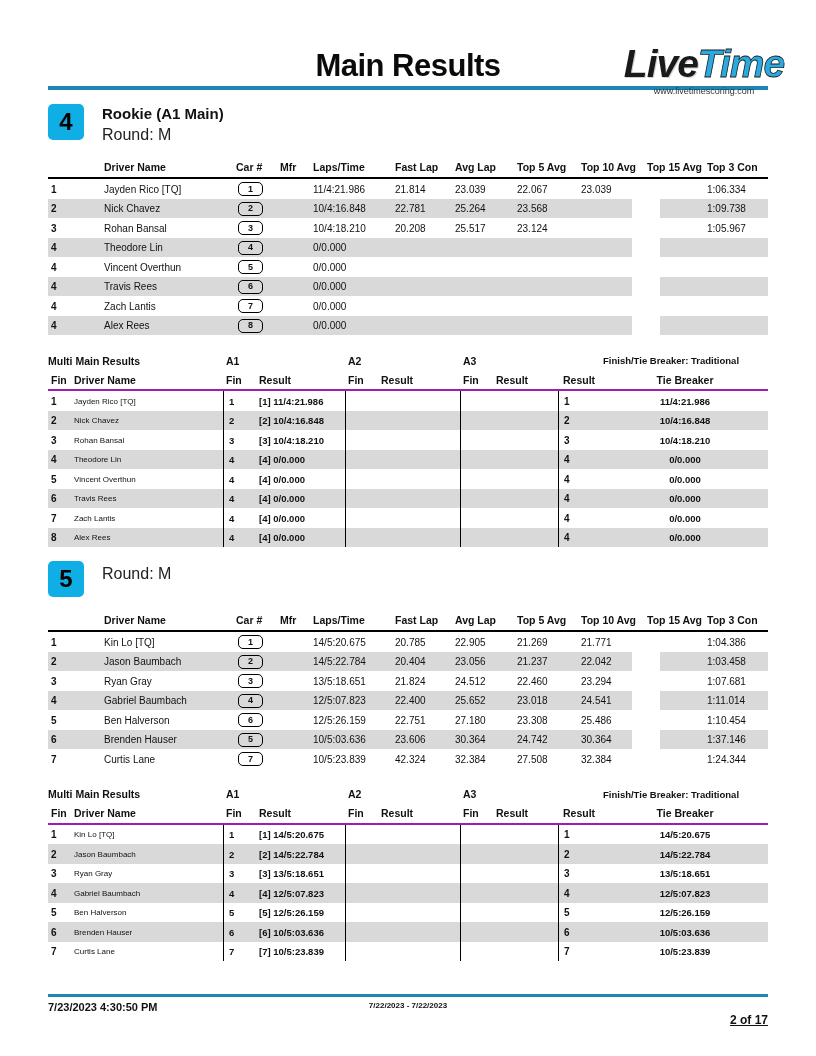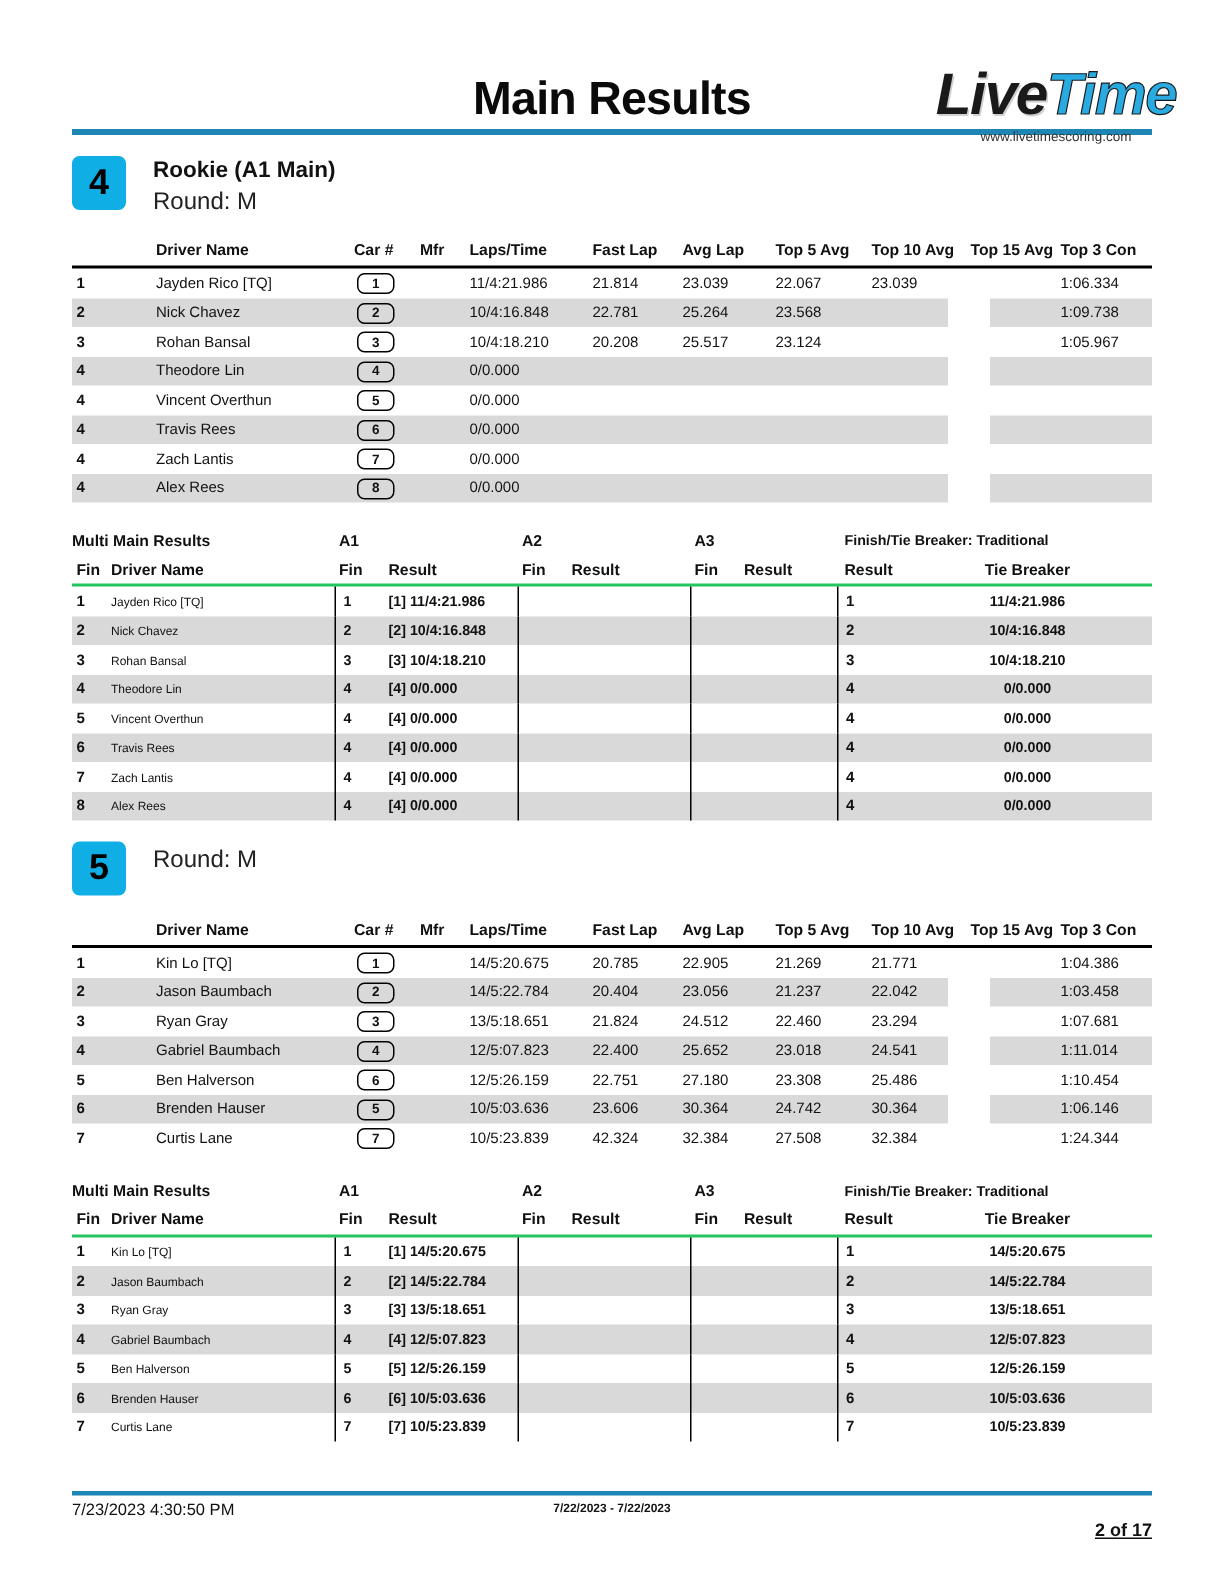--- a/index.html
+++ b/index.html
@@ -46,42 +46,42 @@
   }
   .carbox{
     width:23px;height:12px;margin-left:2px;border:1.5px solid #000;border-radius:5px;
     display:flex;align-items:center;justify-content:center;
     font-size:9px;font-weight:bold;line-height:1;
   }
   
   .mtable{margin:16px 48px 0;width:720px;}
   .mtable .row{grid-template-columns:22px 153px 29px 93px 29px 86px 29px 69px 82px 90px 38px;height:19.5px;text-align:center;}
   .mtable .mh1{height:19px;font-weight:bold;}
-  .mtable .mh2{height:19px;font-weight:bold;border-bottom:2px solid #22c55e;}
+  .mtable .mh2{height:19px;font-weight:bold;border-bottom:2px solid #a21caf;}
   .mtable .mh1 .c,.mtable .mh2 .c{font-size:10.5px;}
   .mtable .mh1 .c.small{font-size:9.5px;}
   .sp2{grid-column:span 2;}
-  .sp3{grid-column:span 3;}
+  .sp3{grid-column:span 3;margin-left:40px;}
   .mtable .row.stripe{background:#D9D9D9;}
   .c.mfin{font-weight:bold;font-size:10px;padding-left:3px;}
   .c.mdriver{font-size:8px;padding-left:4px;}
   .c.mafin{font-weight:bold;font-size:9.5px;padding-left:5px;}
   .c.mares{font-weight:bold;font-size:9.5px;padding-left:7px;}
   .c.mres{font-weight:bold;font-size:10px;padding-left:5px;}
   .c.mtie{font-weight:bold;font-size:9.5px;justify-content:center;}
   .dv{border-left:1px solid #000;}
   .c.pad3{padding-left:3px;}
   .c.pad4{padding-left:4px;}
   .c.pad7{padding-left:7px;}
   .c.ctr{justify-content:center;}
   
   .footer{position:absolute;left:48px;right:48px;top:994px;}
   .f-rule{height:3px;background:#1E86B5;}
   .f-row{position:relative;margin-top:4px;}
-  .f-date{position:absolute;left:0;top:0;font-weight:normal;font-size:11px;}
+  .f-date{position:absolute;left:0;top:0;font-weight:bold;font-size:11px;}
   .f-page{position:absolute;right:0;top:12px;font-weight:bold;font-size:12px;text-decoration:underline;}
   .f-center{text-align:center;font-weight:bold;font-size:10.5px;}
   .f-sub{text-align:center;font-weight:bold;font-size:8px;margin-top:3px;}
 </style>
 </head>
 <body>
 
 <div class="hdr">
   <h1 class="page-title">Main Results</h1>
   <div class="logo">
@@ -496,21 +496,21 @@
     <div class="c">
               <span class="carbox">5</span>
             </div>
     <div class="c pad4"></div>
     <div class="c pad5">10/5:03.636</div>
     <div class="c pad5">23.606</div>
     <div class="c pad5">30.364</div>
     <div class="c pad5">24.742</div>
     <div class="c pad5">30.364</div>
     <div class="c pad5"></div>
-    <div class="c pad5">1:06.146</div>
+    <div class="c pad5">1:37.146</div>
   </div>
 
   <div class="row">
     <div class="c pos">7</div>
     <div class="c">Curtis Lane</div>
     <div class="c">
               <span class="carbox">7</span>
             </div>
     <div class="c pad4"></div>
     <div class="c pad5">10/5:23.839</div>

